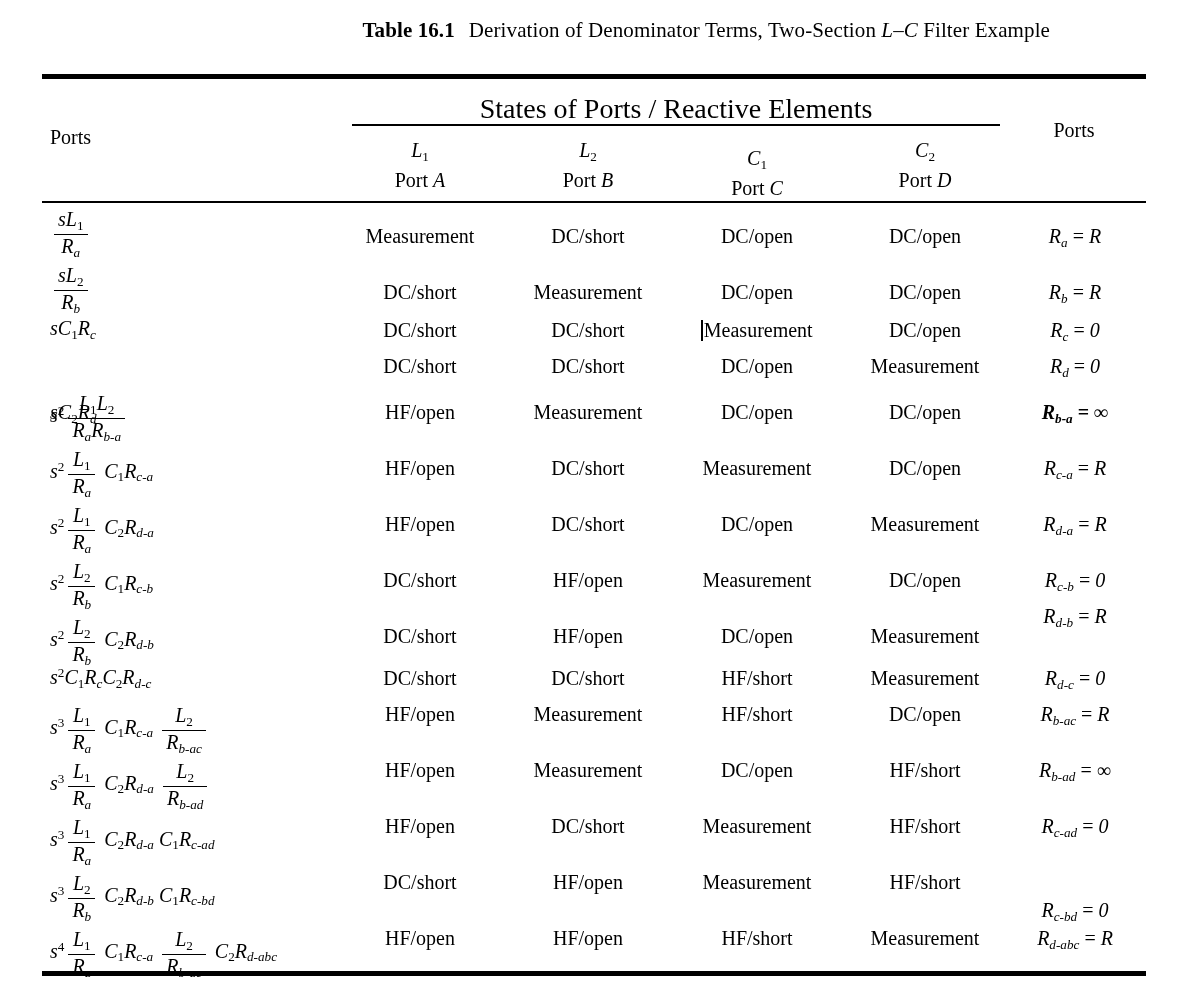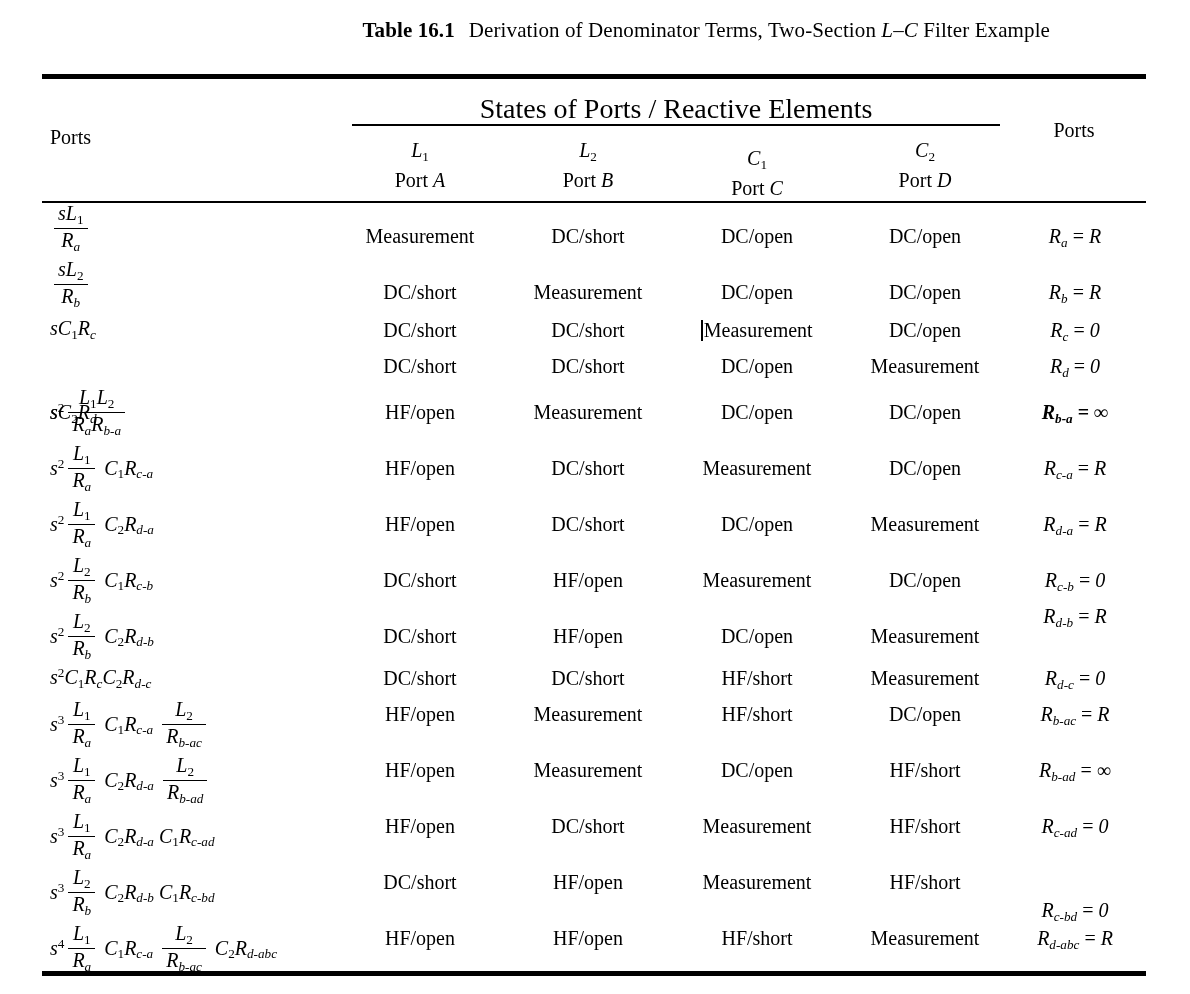--- a/index.html
+++ b/index.html
@@ -155,21 +155,21 @@
   .frac {
     display: inline-block;
     vertical-align: middle;
     text-align: center;
     margin: 0 4px;
     position: relative;
     top: -0.08em;
   }
   .frac .num {
     display: block;
-    padding: 0 4px 1px 4px;
+    padding: 6px 4px 1px 4px;
     line-height: 1.05;
   }
   .frac .den {
     display: block;
     border-top: 1.4px solid #000;
     padding: 1px 4px 0 4px;
     line-height: 1.05;
   }
 
   .caret {

